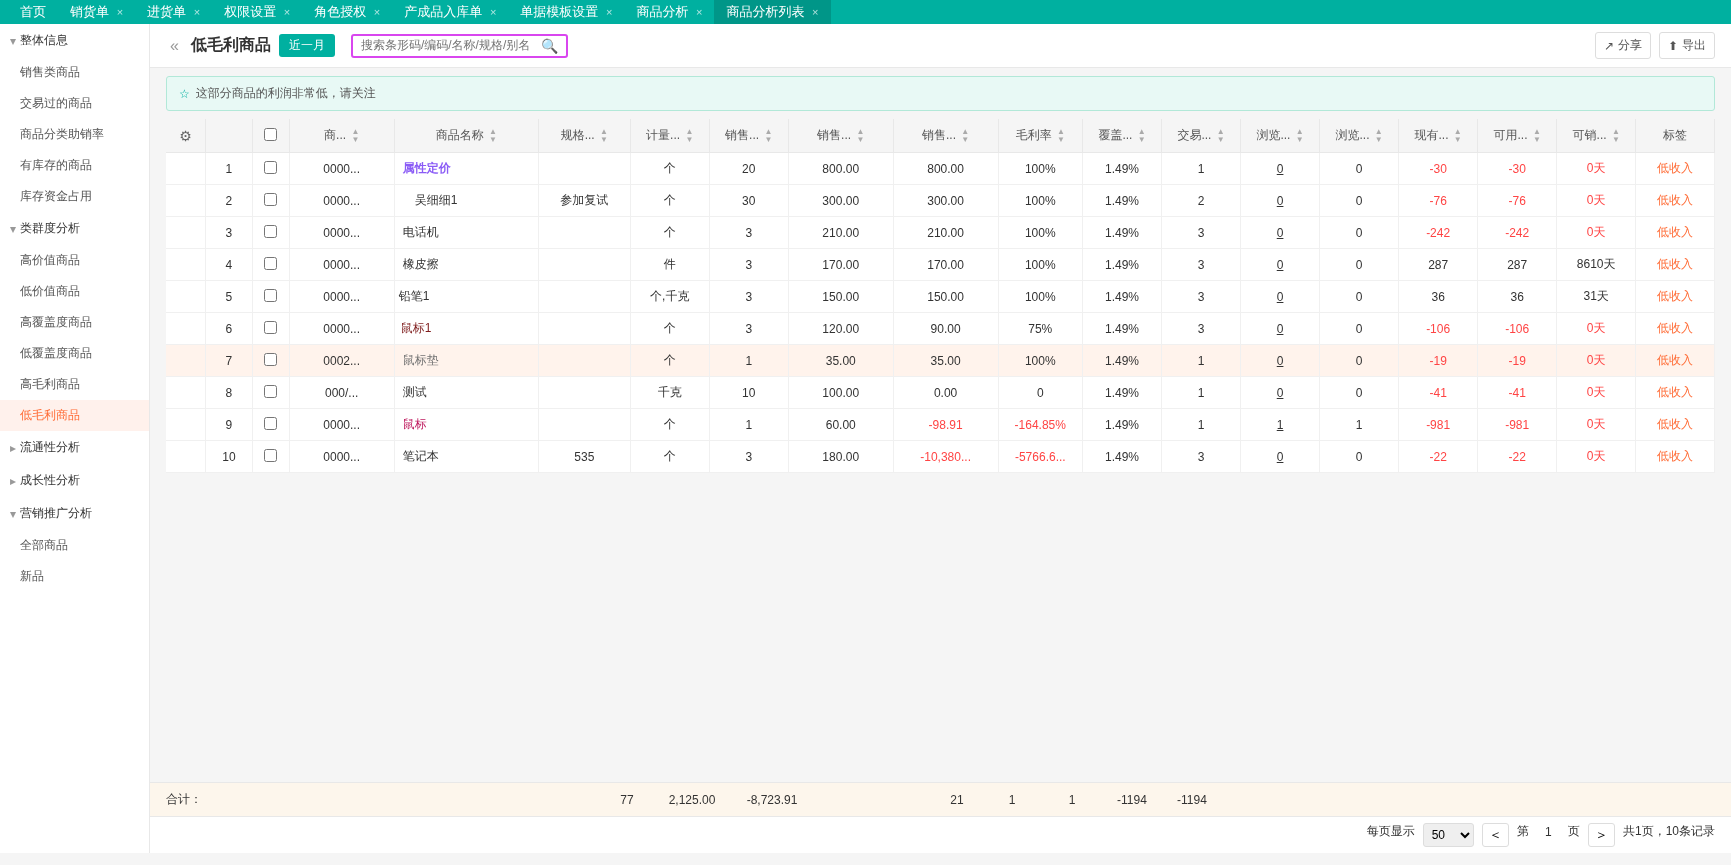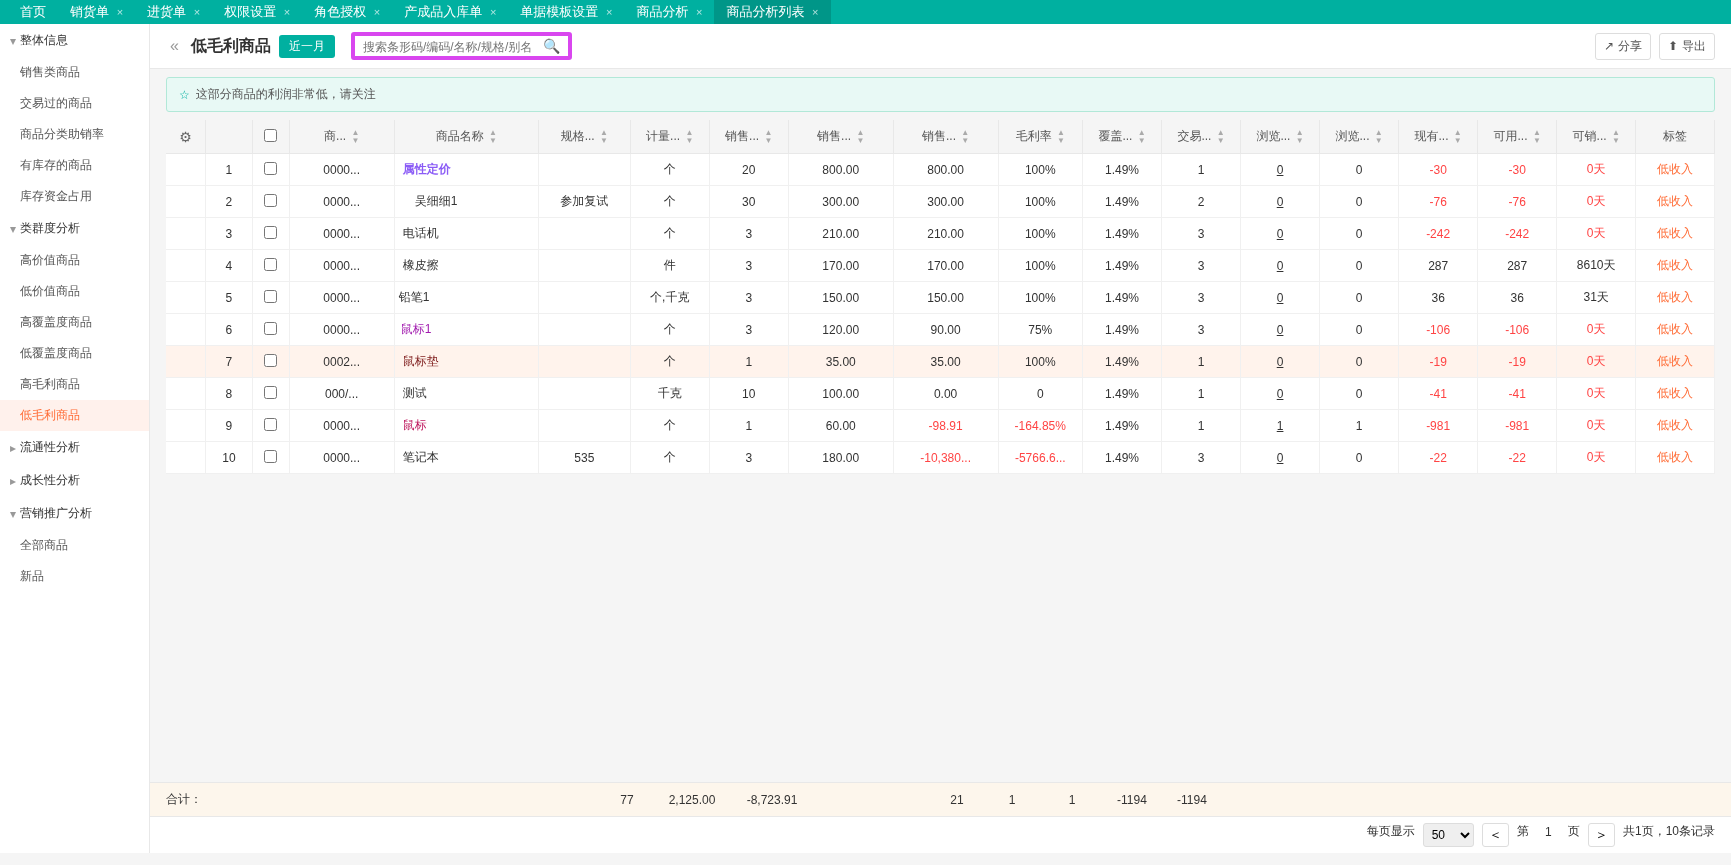--- a/index.html
+++ b/index.html
@@ -22,21 +22,21 @@
     .sidebar-item { padding: 7px 10px 7px 20px; font-size: 12px; color: #555; cursor: pointer; }
     .sidebar-item.active { background: #fff1ec; color: #ff6b35; }
 
     
     .content { flex: 1; display: flex; flex-direction: column; overflow: hidden; }
 
     
     .page-header { display: flex; align-items: center; padding: 8px 16px; background: #fff; border-bottom: 1px solid #e8e8e8; gap: 8px; }
     .page-title { font-size: 16px; font-weight: 600; color: #333; }
     .date-filter-btn { background: #00b0a0; color: #fff; border: none; padding: 3px 10px; border-radius: 3px; cursor: pointer; font-size: 12px; }
-    .search-box { display: flex; align-items: flex-end; border: 4px solid #d946ef; border-radius: 3px; padding: 2px 8px; margin-left: 8px; background: #fff; }
+    .search-box { display: flex; align-items: flex-start; border: 2px solid #d946ef; border-radius: 3px; padding: 2px 8px; margin-left: 8px; background: #fff; }
     .search-box input { border: none; outline: none; font-size: 12px; width: 180px; color: #999; }
     .search-icon { color: #999; font-size: 14px; }
     .header-actions { margin-left: auto; display: flex; gap: 8px; }
     .action-btn { display: flex; align-items: center; gap: 4px; color: #555; cursor: pointer; font-size: 12px; padding: 4px 8px; border: 1px solid #ddd; border-radius: 3px; background: #fff; }
 
     
     .notice-bar { background: #e8f9f5; border: 1px solid #b2e8d8; margin: 8px 16px; padding: 8px 12px; border-radius: 3px; color: #555; font-size: 12px; display: flex; align-items: center; gap: 6px; }
     .notice-icon { color: #00b0a0; }
 
     
@@ -349,42 +349,42 @@
     <td class="">36</td>
     <td class="">36</td>
     <td class="">31天</td>
     <td class="tag-cell">低收入</td>
   </tr>
             <tr>
     <td></td>
     <td>6</td>
     <td><input type="checkbox" style=""></td>
     <td>0000...</td>
-    <td style="text-align:left;cursor:pointer;color:#a21caf;">鼠标1</td>
+    <td style="text-align:left;cursor:pointer;color:#7f1d1d;">鼠标1</td>
     <td></td>
     <td>个</td>
     <td>3</td>
     <td>120.00</td>
     <td class="">90.00</td>
     <td class="">75%</td>
     <td>1.49%</td>
     <td>3</td>
     <td><span class="underline-link">0</span></td>
     <td>0</td>
     <td class="red-text">-106</td>
     <td class="red-text">-106</td>
     <td class="red-text">0天</td>
     <td class="tag-cell">低收入</td>
   </tr>
             <tr class="highlighted">
     <td></td>
     <td>7</td>
     <td><input type="checkbox" style=""></td>
     <td>0002...</td>
-    <td style="text-align:left;padding-left:8px;cursor:pointer;color:#7f1d1d;">鼠标垫</td>
+    <td style="text-align:left;padding-left:8px;cursor:pointer;color:#737373;">鼠标垫</td>
     <td></td>
     <td>个</td>
     <td>1</td>
     <td>35.00</td>
     <td class="">35.00</td>
     <td class="">100%</td>
     <td>1.49%</td>
     <td>1</td>
     <td><span class="underline-link">0</span></td>
     <td>0</td>

